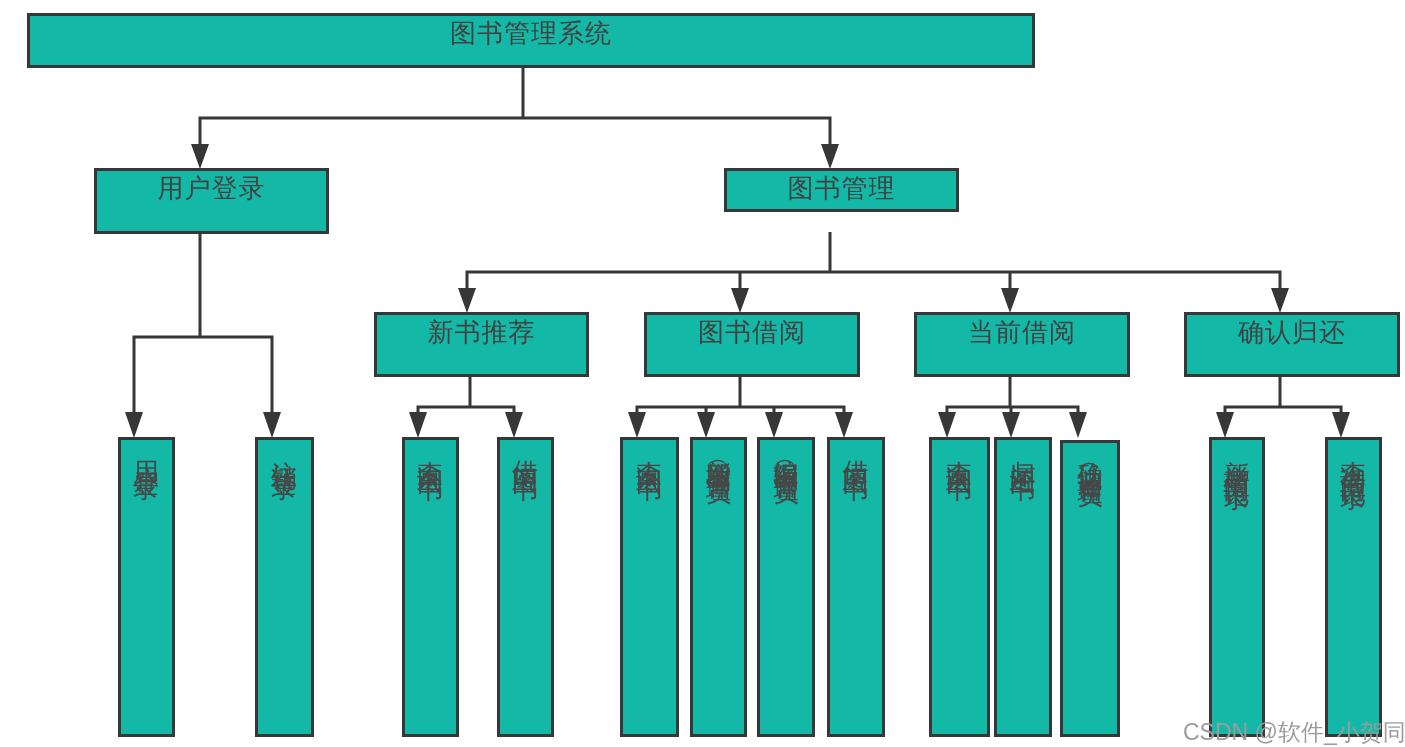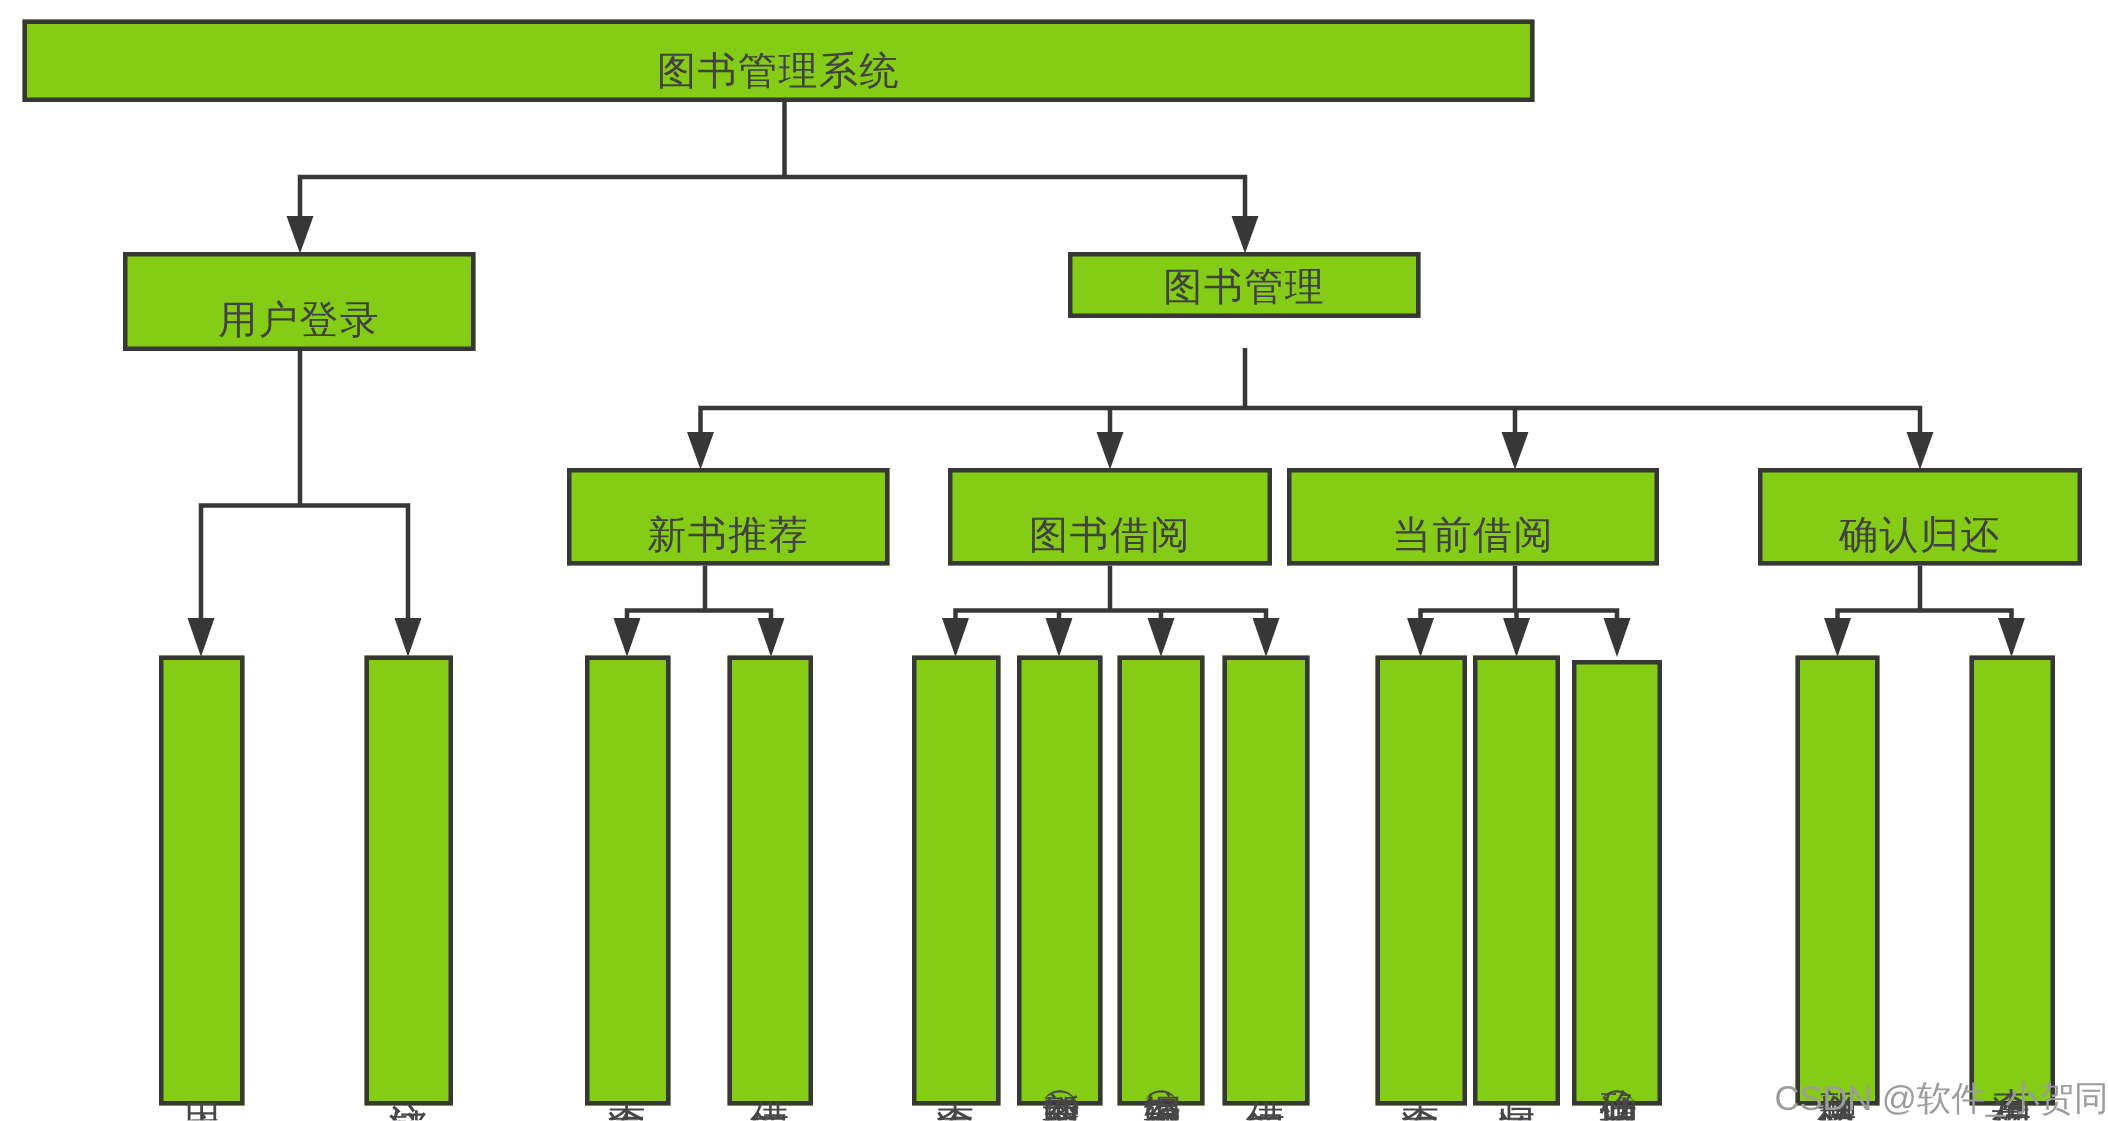--- a/index.html
+++ b/index.html
@@ -8,24 +8,25 @@
     width:1405px;height:747px;
     background:#ffffff;
     overflow:hidden;
     font-family:"Liberation Sans","DejaVu Sans",sans-serif;
   }
   .wires{position:absolute;left:0;top:0;z-index:1;}
   .node{
     position:absolute;
     box-sizing:border-box;
     border:3px solid #373737;
-    background:#84cc16;
-    display:flex;align-items:flex-end;justify-content:center;
+    background:#14b8a6;
+    display:flex;align-items:flex-start;justify-content:center;
     color:#414141;
     z-index:2;
+    margin-left:12px;
   }
   .h-node{font-size:26px;letter-spacing:1px;white-space:nowrap;}
   .v-node span{
     writing-mode:vertical-rl;
     text-orientation:mixed;
     font-size:26px;
     letter-spacing:5px;
     line-height:1;
     white-space:nowrap;
     color:#474747;
@@ -97,27 +98,27 @@
     <span>图书管理系统</span>
   </div>
 
   <div class="node h-node" style="left:82px;top:168px;width:235px;height:66px;">
     <span>用户登录</span>
   </div>
   <div class="node h-node" style="left:712px;top:168px;width:235px;height:44px;">
     <span>图书管理</span>
   </div>
 
-  <div class="node h-node" style="left:378px;top:312px;width:215px;height:65px;">
+  <div class="node h-node" style="left:362px;top:312px;width:215px;height:65px;">
     <span>新书推荐</span>
   </div>
   <div class="node h-node" style="left:632px;top:312px;width:216px;height:65px;">
     <span>图书借阅</span>
   </div>
-  <div class="node h-node" style="left:858px;top:312px;width:248px;height:65px;">
+  <div class="node h-node" style="left:902px;top:312px;width:216px;height:65px;">
     <span>当前借阅</span>
   </div>
   <div class="node h-node" style="left:1172px;top:312px;width:216px;height:65px;">
     <span>确认归还</span>
   </div>
 
   <div class="node v-node" style="left:106px;top:437px;width:57px;height:300px;">
     <span>用户登录</span>
   </div>
   <div class="node v-node" style="left:243px;top:437px;width:59px;height:300px;">

